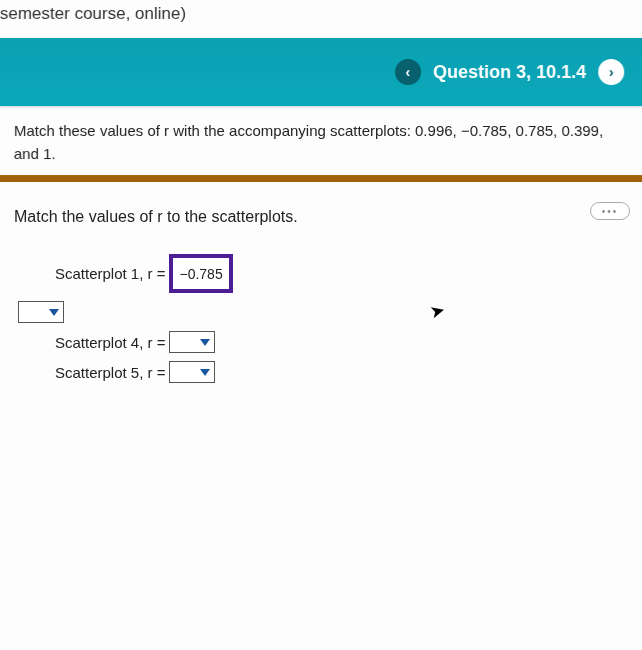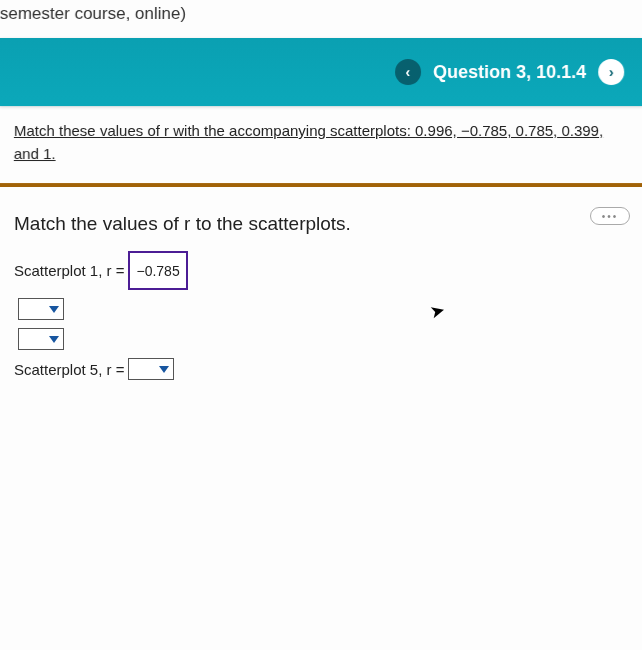--- a/index.html
+++ b/index.html
@@ -49,27 +49,26 @@
     background: #fff;
     color: #07606e;
   }
   .q-title {
     font-size: 18px;
     font-weight: bold;
     margin: 0 12px;
     white-space: nowrap;
   }
   .instructions {
-    padding: 14px 18px 18px 14px;
+    padding: 14px 18px 10px 14px;
     font-size: 15px;
     line-height: 1.5;
-    border-bottom: 4px solid #a16207;
+    border-bottom: 7px solid #a16207;
     transform: perspective(1400px) rotateX(1deg);
     transform-origin: top;
-    text-decoration: underline;
   }
   .chart-icon {
     display: inline-flex;
     align-items: center;
     justify-content: center;
     width: 18px;
     height: 16px;
     border: 1.5px solid #1866b0;
     border-top: none;
     border-right: none;
@@ -93,32 +92,32 @@
     display: flex;
     align-items: center;
     justify-content: center;
     color: #888;
     font-size: 10px;
     letter-spacing: 2px;
     cursor: pointer;
     background: #fff;
   }
   .subhead {
-    font-size: 19px;
-    margin-bottom: 16px;
+    font-size: 16px;
+    margin-bottom: 28px;
   }
   .row {
     display: flex;
     align-items: center;
     font-size: 15px;
     margin-bottom: 8px;
   }
-  .row-label { white-space: nowrap; }
+  .row-label { white-space: nowrap; margin-left: 41px; }
   .val-box {
-    border: 2px solid #4c1d95;
+    border: 4px solid #4c1d95;
     min-width: 56px;
     height: 39px;
     padding: 10px 6px;
     margin-left: 4px;
     font-size: 14px;
     display: flex;
     align-items: center;
     background: #fff;
   }
   .dd {
@@ -172,20 +171,21 @@
   <div class="subhead">Match the values of r to the scatterplots.</div>
 
   <div class="row">
     <span class="row-label">Scatterplot 1, r =</span>
     <span class="val-box">−0.785</span>
   </div>
   <div class="row">
     <span class="dd"></span>
   </div>
   <div class="row">
+    <span class="row-label">Scatterplot 4, r =</span>
     <span class="dd"></span>
   </div>
   <div class="row">
     <span class="row-label">Scatterplot 5, r =</span>
     <span class="dd"></span>
   </div>
 </div>
 
 <div class="cursor">➤</div>
 

